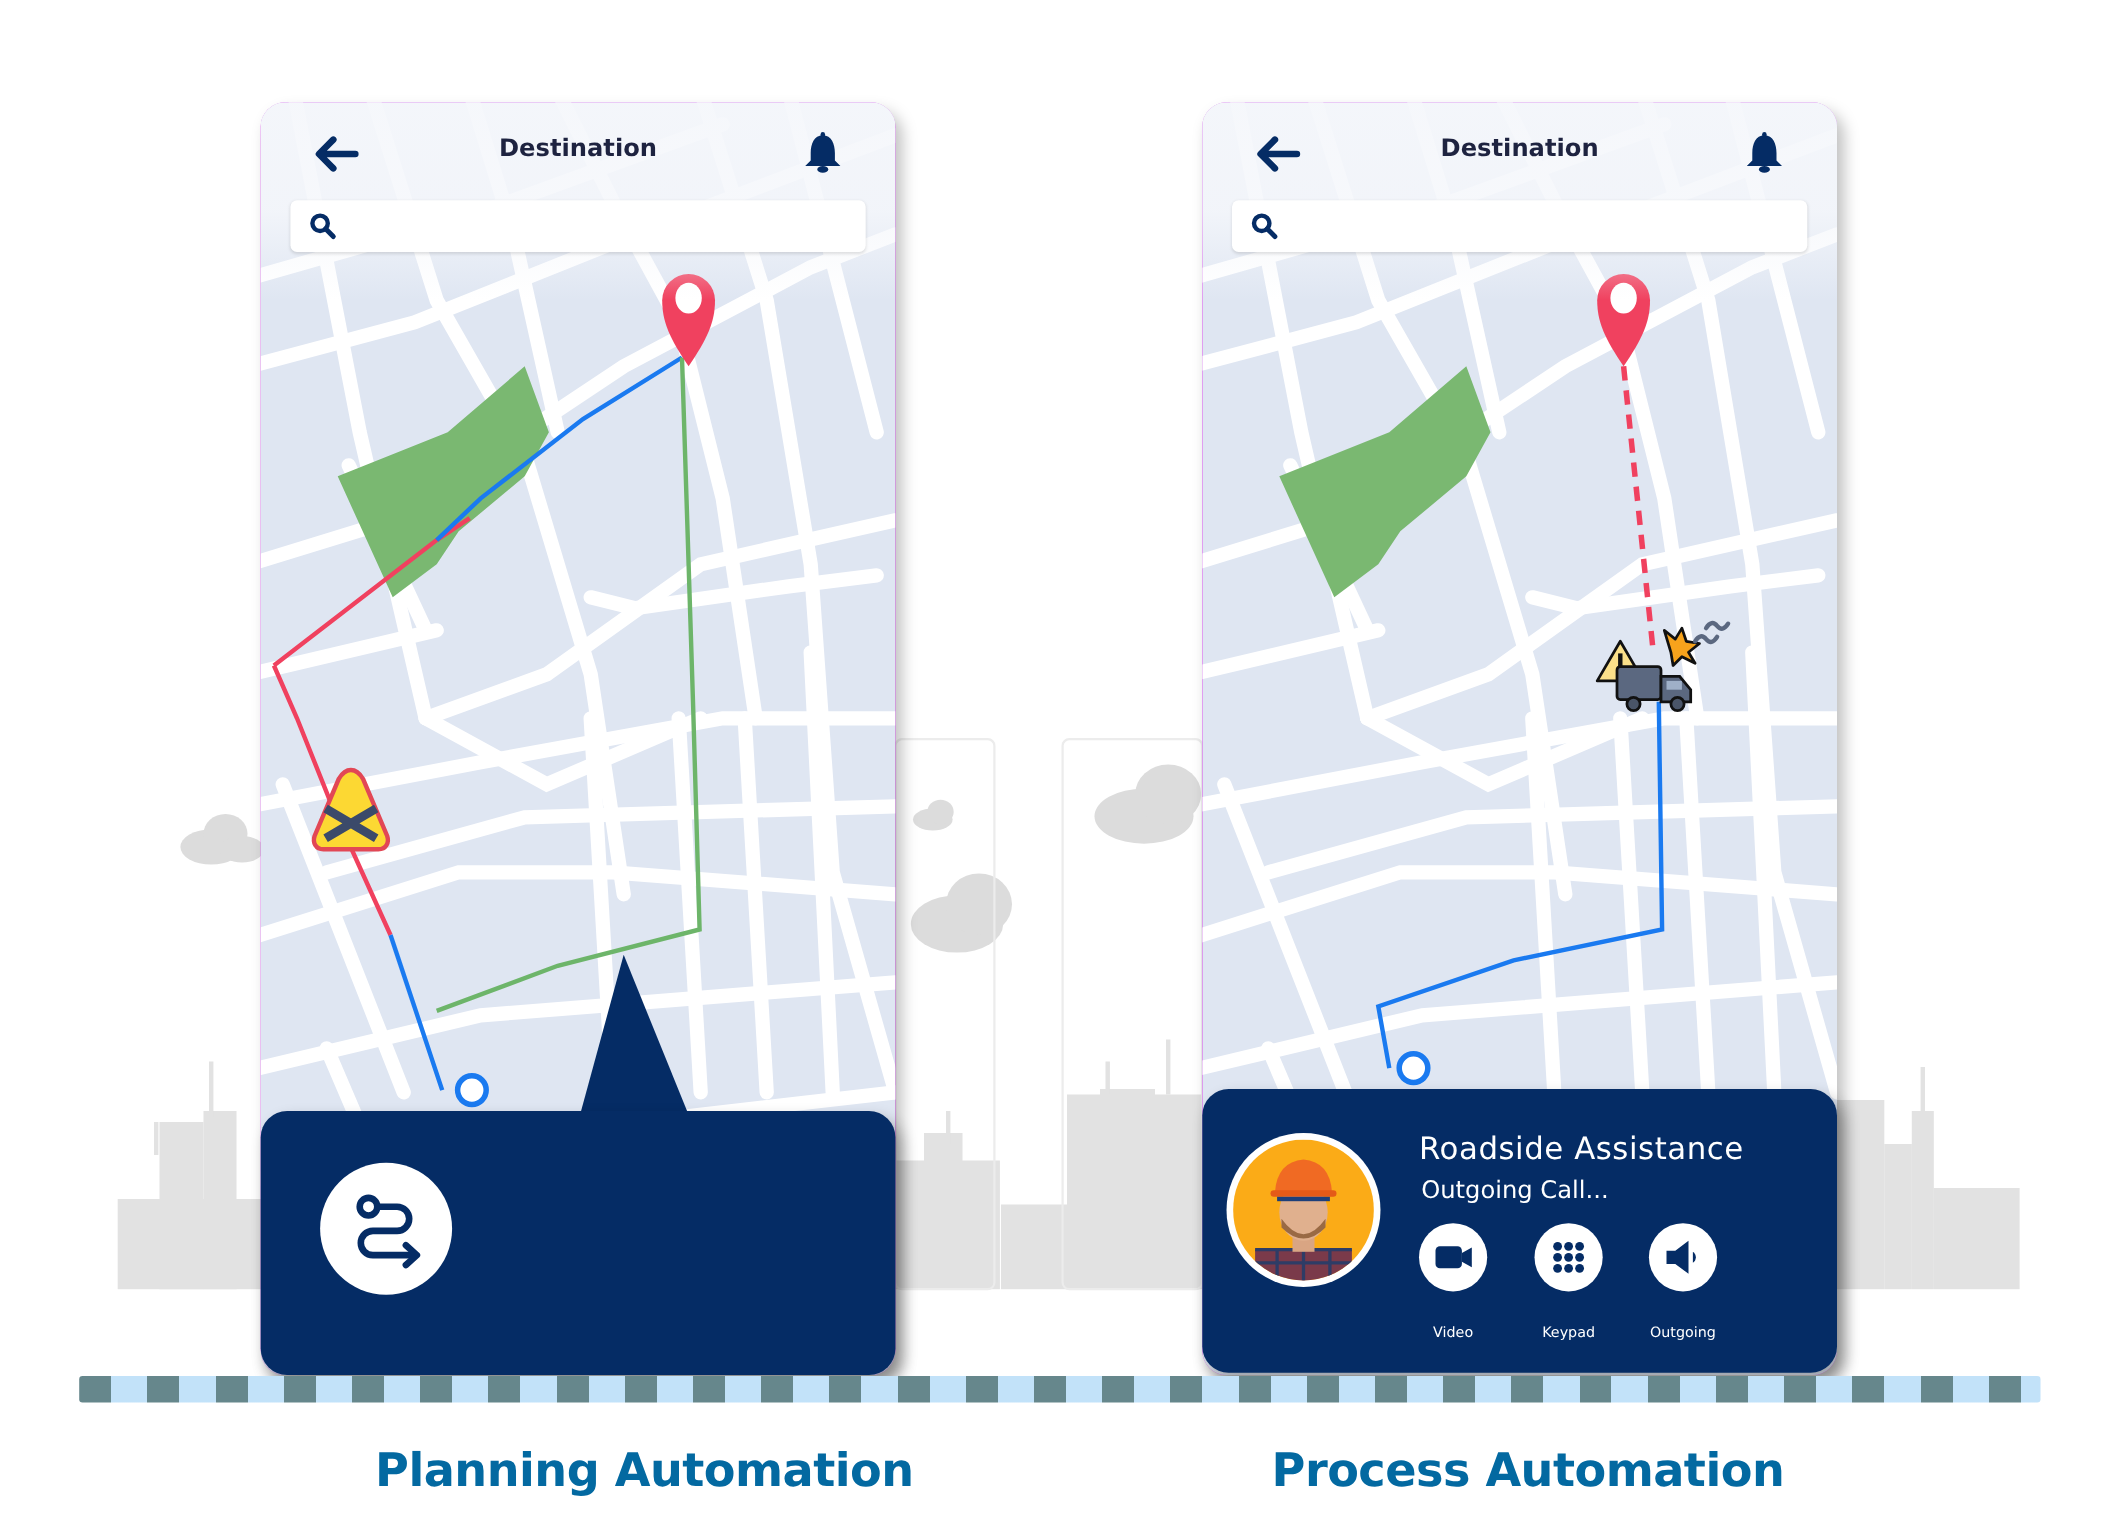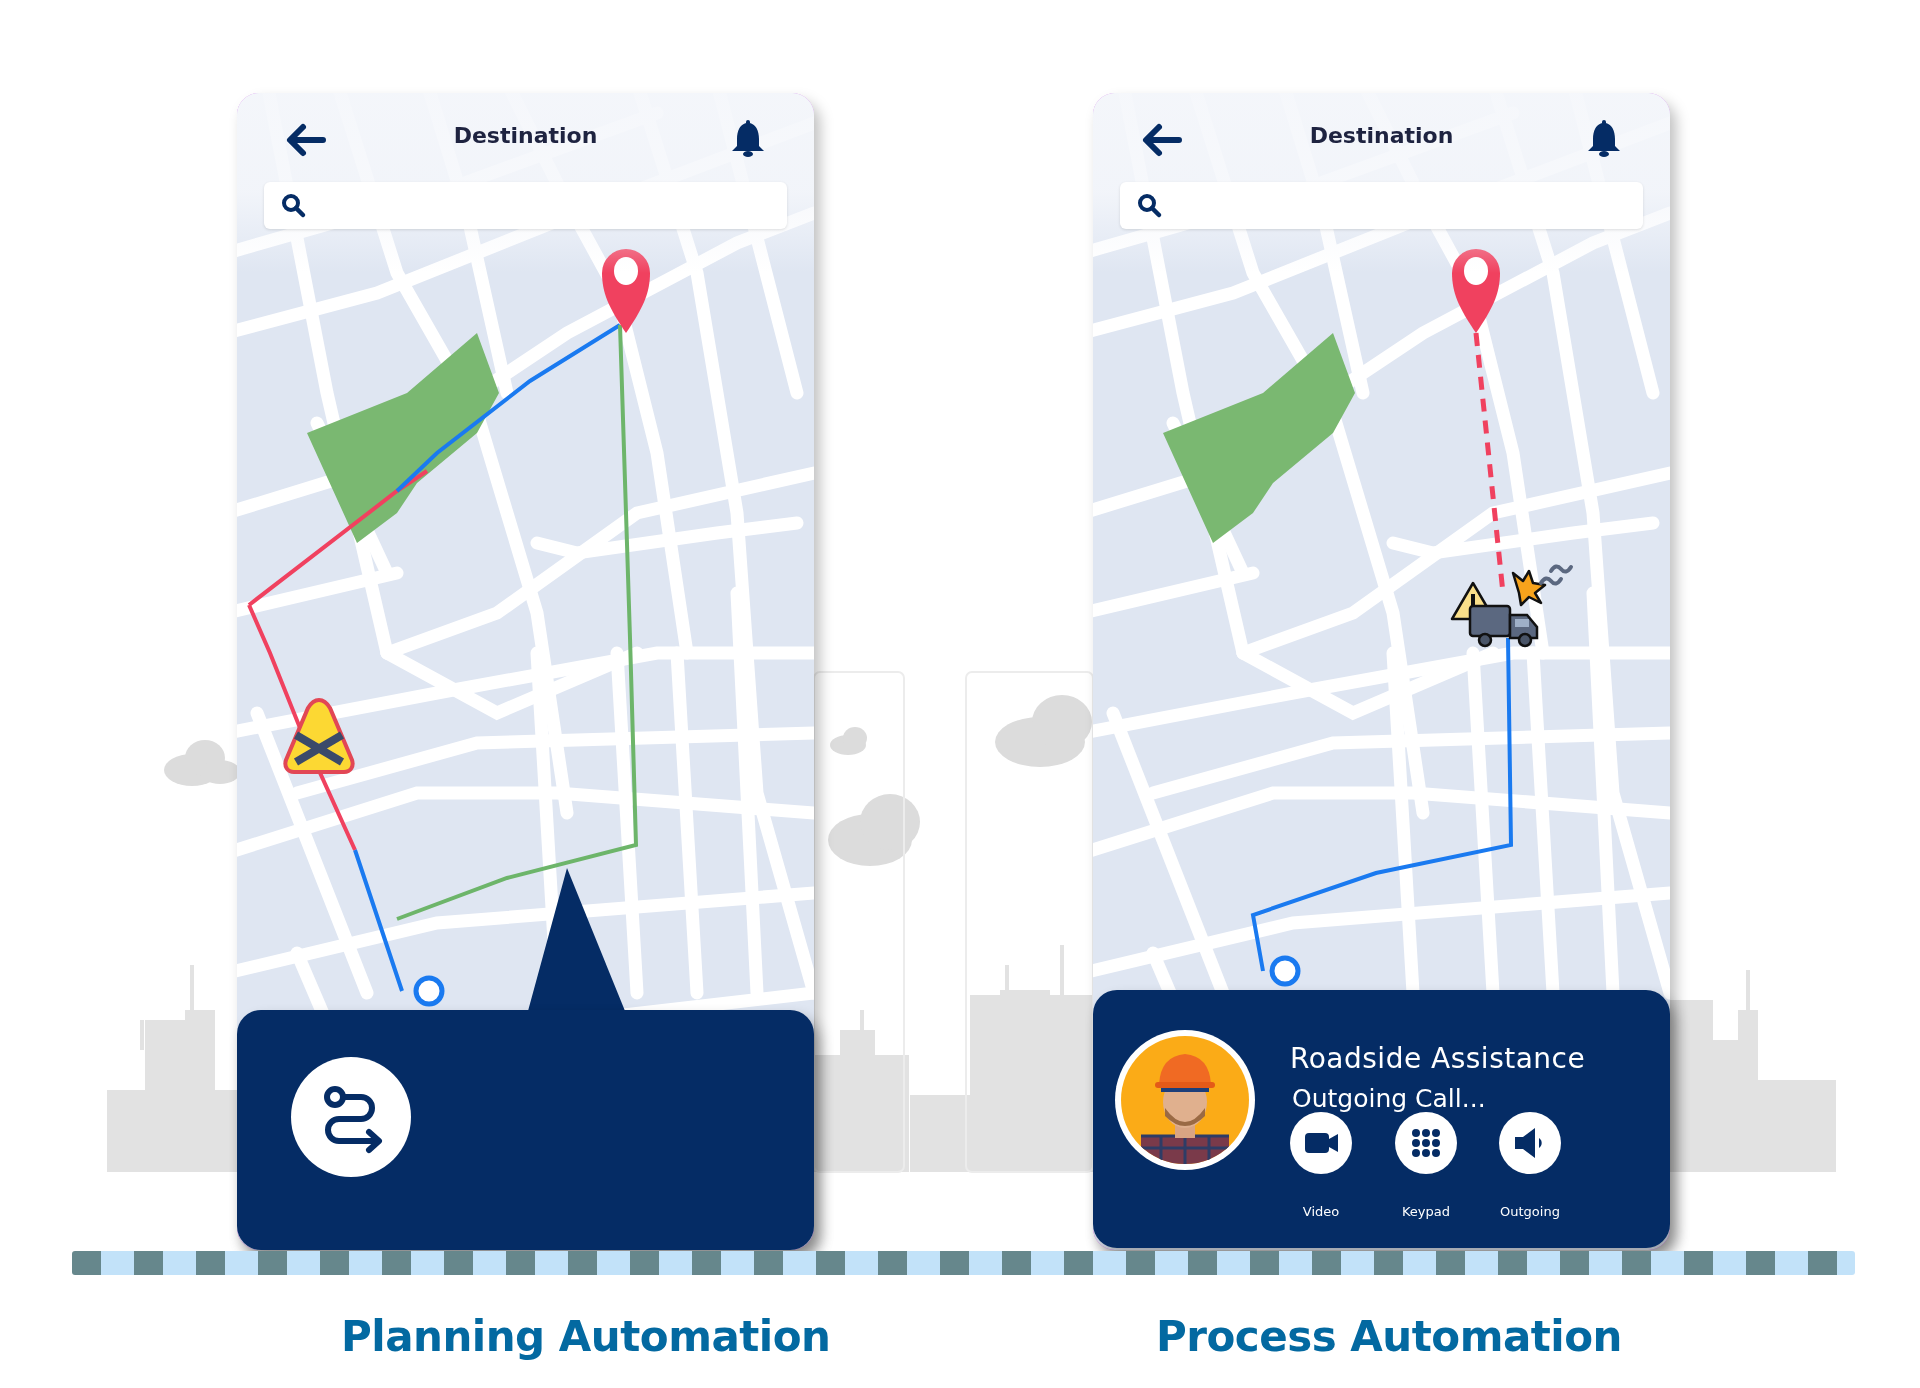--- a/index.html
+++ b/index.html
@@ -12,21 +12,21 @@
   .phone svg.map { position:absolute; left:0; top:0; }
   .header-fade { position:absolute; left:0; top:0; width:100%; height:180px; background:linear-gradient(to bottom, rgba(245,247,251,0.95) 0%, rgba(245,247,251,0.85) 55%, rgba(245,247,251,0) 100%); }
   .topbar { position:absolute; left:0; top:0; width:100%; height:100px; }
   .back-btn { position:absolute; left:46px; top:28px; width:46px; height:38px; cursor:pointer; }
   .title { position:absolute; left:0; right:0; top:30px; text-align:center; font-family:"DejaVu Sans", sans-serif; font-weight:bold; font-size:22px; color:#1e2340; }
   .bell-btn { position:absolute; right:46px; top:26px; width:40px; height:40px; cursor:pointer; }
   .search { position:absolute; left:27px; right:27px; top:89px; height:47px; background:#ffffff; border-radius:6px; box-shadow:0 1px 3px rgba(0,0,0,0.12); }
   .search input { position:absolute; left:60px; right:12px; top:8px; height:30px; border:none; outline:none; background:transparent; font-size:16px; font-family:"DejaVu Sans", sans-serif; }
   .search-icon { position:absolute; left:16px; top:10px; width:28px; height:28px; }
   .card { position:absolute; background:#052c65; border-radius:24px; box-shadow: 6px 8px 14px rgba(0,0,0,0.3); }
-  .card-text { color:#ffffff; font-family:"DejaVu Sans", sans-serif;margin-top:14px; }
+  .card-text { color:#ffffff; font-family:"DejaVu Sans", sans-serif; }
   .track { position:absolute; left:72px; top:1251px; width:1783px; height:24px; border-radius:3px; overflow:hidden;
     background: repeating-linear-gradient(90deg, #66878c 0px, #66878c 29px, #c2e2f9 29px, #c2e2f9 62px); }
   .caption { position:absolute; top:1312px; font-family:"DejaVu Sans", sans-serif; font-weight:bold; font-size:42px; color:#0369a1; letter-spacing:-0.5px; }
   .call-btn { position:absolute; width:62px; height:62px; border-radius:50%; background:#ffffff; cursor:pointer; }
   .call-label { position:absolute; width:100px; text-align:center; color:#ffffff; font-size:13px; font-family:"DejaVu Sans", sans-serif; }
 </style>
 </head>
 <body>
 
 <svg class="skyline" width="1920" height="1388" viewBox="0 0 1920 1388">
@@ -257,21 +257,21 @@
         <rect x="54" y="86" width="20" height="16" fill="#d9a583"></rect>
         <ellipse cx="64" cy="66" rx="22" ry="26" fill="#e0b08e"></ellipse>
         <path d="M 44 72 Q 64 100 84 72 L 84 80 Q 64 100 44 80 Z" fill="#9a6a44"></path>
         <path d="M 38 48 Q 40 20 64 18 Q 88 20 90 48 Z" fill="#f06a23"></path>
         <rect x="34" y="46" width="60" height="6" rx="3" fill="#e45a18"></rect>
         <rect x="40" y="52" width="48" height="4" fill="#1d3f7a"></rect>
       </g>
     </svg>
   </div>
   <div class="card-text abs" style="left:197px; top:38px; font-size:28px; letter-spacing:0.5px;">Roadside Assistance</div>
-  <div class="card-text abs" style="left:199px; top:80px; font-size:25px;">Outgoing Call...</div>
+  <div class="card-text abs" style="left:199px; top:80px; font-size:22px;">Outgoing Call...</div>
 
   <div class="call-btn" style="left:197px; top:122px;">
     <svg width="62" height="62" viewBox="0 0 62 62">
       <rect x="15" y="21" width="24" height="20" rx="4" fill="#052c65"></rect>
       <path d="M 39 27 L 48 22 L 48 40 L 39 35 Z" fill="#052c65"></path>
     </svg>
   </div>
   <div class="call-btn" style="left:302px; top:122px;">
     <svg width="62" height="62" viewBox="0 0 62 62" fill="#052c65">
       <circle cx="21" cy="21" r="4"></circle>

